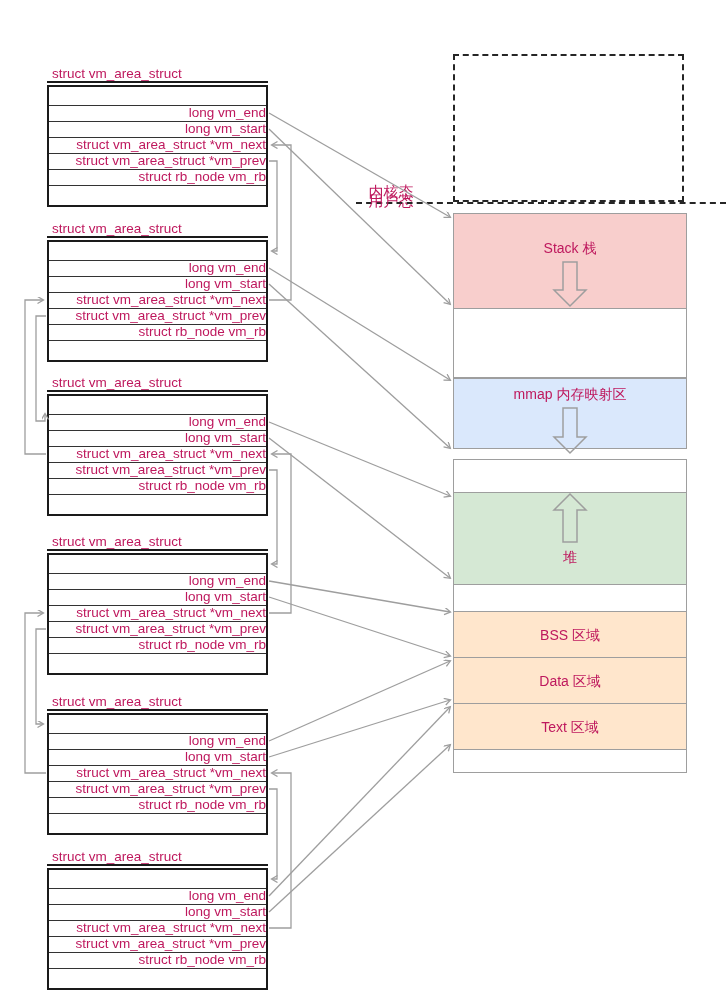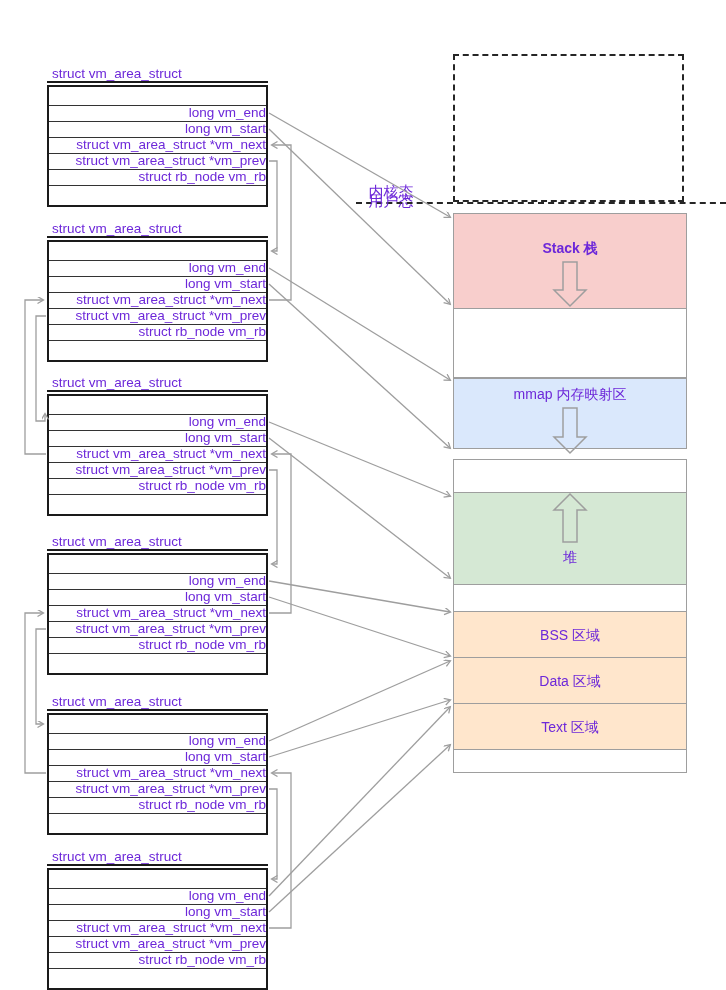--- a/index.html
+++ b/index.html
@@ -1,18 +1,18 @@
 <!DOCTYPE html>
 <html><head>
 <meta charset="utf-8">
 <style>
   html,body{margin:0;padding:0;background:#ffffff;}
   #canvas{
     position:relative;width:726px;height:990px;background:#ffffff;overflow:hidden;
-    font-family:"Liberation Sans","DejaVu Sans",sans-serif;color:#6d28d9;
+    font-family:"Liberation Sans","DejaVu Sans",sans-serif;color:#be185d;
   }
   
   .vma{position:absolute;left:47px;width:221px;}
   .s1{top:66px}.s2{top:221px}.s3{top:375px}.s4{top:534px}.s5{top:694px}.s6{top:849px}
   .vt{
     height:15px;line-height:15px;font-size:13.5px;padding-left:5px;
     border-bottom:2px solid #1a1a1a;margin-bottom:2px;white-space:nowrap;
   }
   .vb{border:2px solid #1a1a1a;background:#fff;box-sizing:border-box;width:221px;height:122px;}
   .r{
@@ -23,21 +23,21 @@
   .rb2{height:20px;}
   
   .kernelbox{
     position:absolute;left:453px;top:54px;width:231px;height:148px;
     border:2px dashed #262626;box-sizing:border-box;background:#fff;
   }
   .dashline{position:absolute;left:356px;top:202px;width:370px;height:0;border-top:2px dashed #262626;}
   .modelabel{position:absolute;left:364px;width:54px;text-align:center;font-size:15px;line-height:18px;}
   .mk{top:183px}.mu{top:192px}
   .region{position:absolute;left:453px;width:234px;border:1px solid #9e9e9e;box-sizing:border-box;}
-  .rg-stack {top:213px;height:96px;background:#f8cecc;font-weight:bold;}
+  .rg-stack {top:213px;height:96px;background:#f8cecc;}
   .rg-gapa  {top:308px;height:70px;background:#ffffff;}
   .rg-mmap  {top:365px;height:71px;background:#dae8fc;margin-top:13px;}
   .rg-gapb  {top:459px;height:34px;background:#ffffff;}
   .rg-heap  {top:492px;height:93px;background:#d5e8d4;}
   .rg-gapc  {top:584px;height:28px;background:#ffffff;}
   .rg-bss   {top:611px;height:47px;background:#ffe6cc;}
   .rg-data  {top:657px;height:47px;background:#ffe6cc;}
   .rg-text  {top:703px;height:47px;background:#ffe6cc;}
   .rg-bot   {top:749px;height:24px;background:#ffffff;}
   .rlabel{position:absolute;left:0;right:0;text-align:center;font-size:14px;line-height:16px;}

